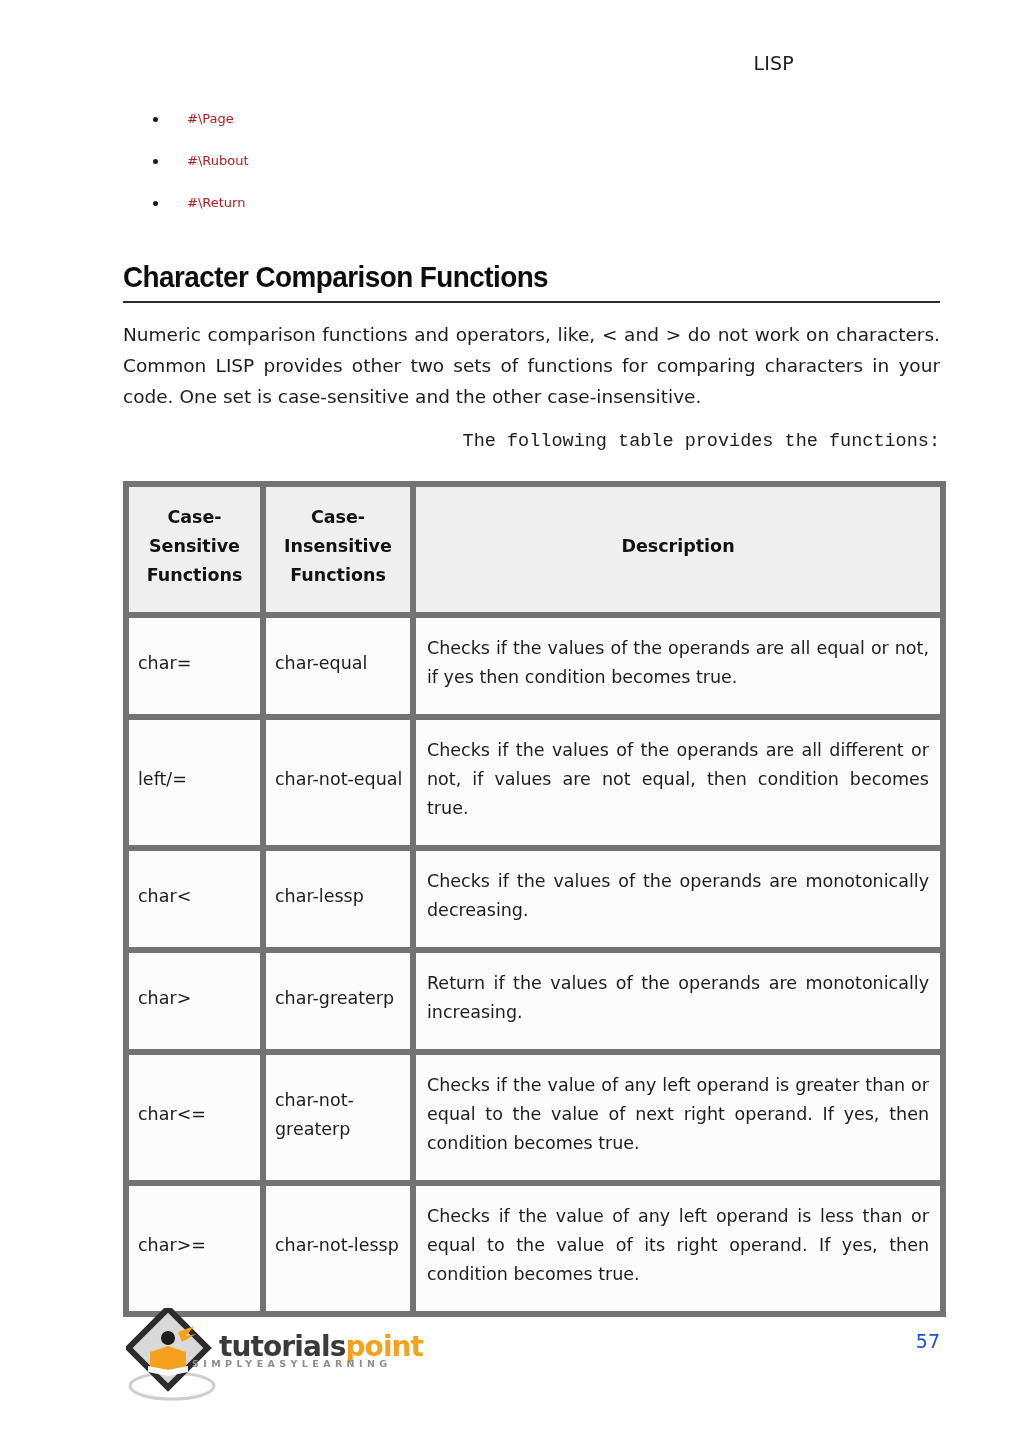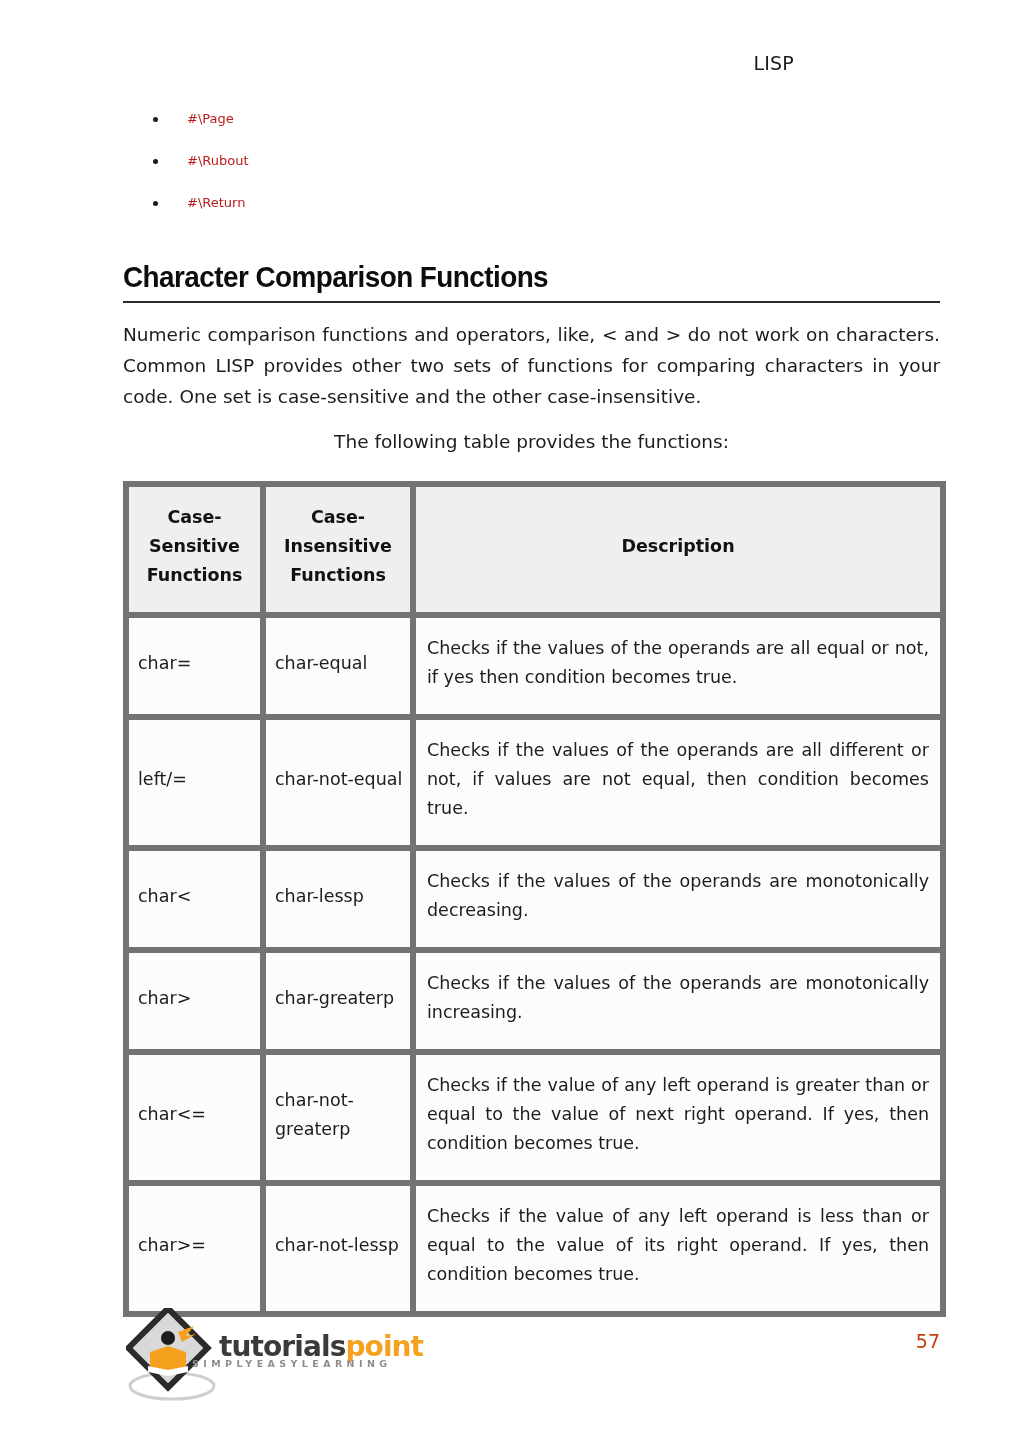--- a/index.html
+++ b/index.html
@@ -91,21 +91,22 @@
     margin: 14px 0 0 0;
     font-size: 18.5px;
     line-height: 31px;
     text-align: justify;
     color: #1c1c1c;
   }
   .para.lead {
     margin-top: 16px;
   }
   .para.single {
-    text-align: center;
+    text-align: right;
+    font-family: Liberation Mono, monospace;
   }
 
   
   .fn-table {
     margin-top: 24px;
     width: 817px;
     border-collapse: collapse;
     table-layout: fixed;
     font-size: 17.5px;
   }
@@ -203,21 +204,21 @@
     font-weight: bold;
     letter-spacing: 4.4px;
     color: #8d8d8d;
     white-space: nowrap;
   }
   .page-number {
     position: absolute;
     right: 79px;
     top: 40px;
     font-size: 19px;
-    color: #c2410c;
+    color: #1d4ed8;
   }
 </style>
 </head>
 <body>
 
 <div class="page">
 
   <div class="doc-header">LISP</div>
 
   <div class="content">
@@ -266,21 +267,21 @@
           <td class="fn-desc">Checks if the values of the operands are all different or not, if values are not equal, then condition becomes true.</td>
         </tr>
         <tr>
           <td class="fn-name">char&lt;</td>
           <td class="fn-alt">char-lessp</td>
           <td class="fn-desc">Checks if the values of the operands are monotonically decreasing.</td>
         </tr>
         <tr>
           <td class="fn-name">char&gt;</td>
           <td class="fn-alt">char-greaterp</td>
-          <td class="fn-desc">Checks if the values of the operands are monotonically increasing.</td>
+          <td class="fn-desc">Return if the values of the operands are monotonically increasing.</td>
         </tr>
         <tr>
           <td class="fn-name">char&lt;=</td>
           <td class="fn-alt">char-not-greaterp</td>
           <td class="fn-desc">Checks if the value of any left operand is greater than or equal to the value of next right operand. If yes, then condition becomes true.</td>
         </tr>
         <tr>
           <td class="fn-name">char&gt;=</td>
           <td class="fn-alt">char-not-lessp</td>
           <td class="fn-desc">Checks if the value of any left operand is less than or equal to the value of its right operand. If yes, then condition becomes true.</td>

